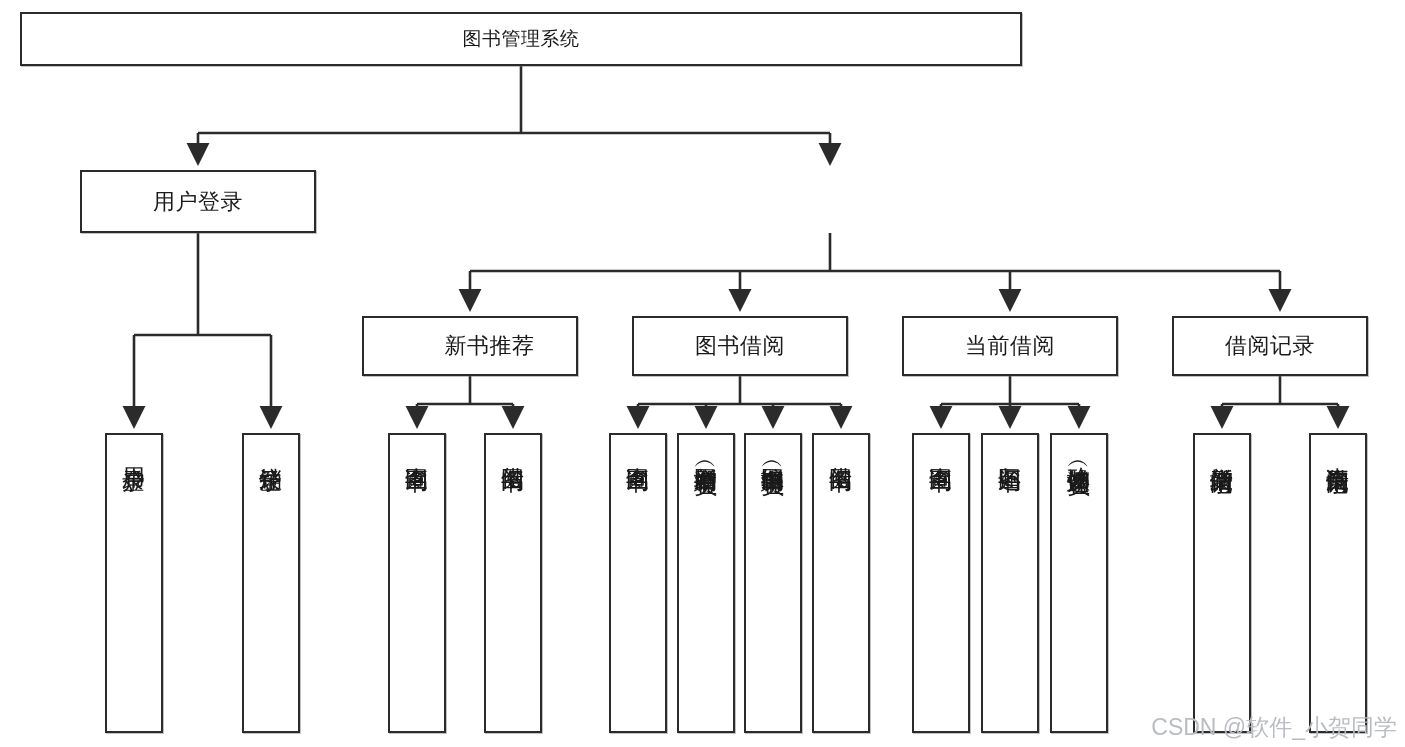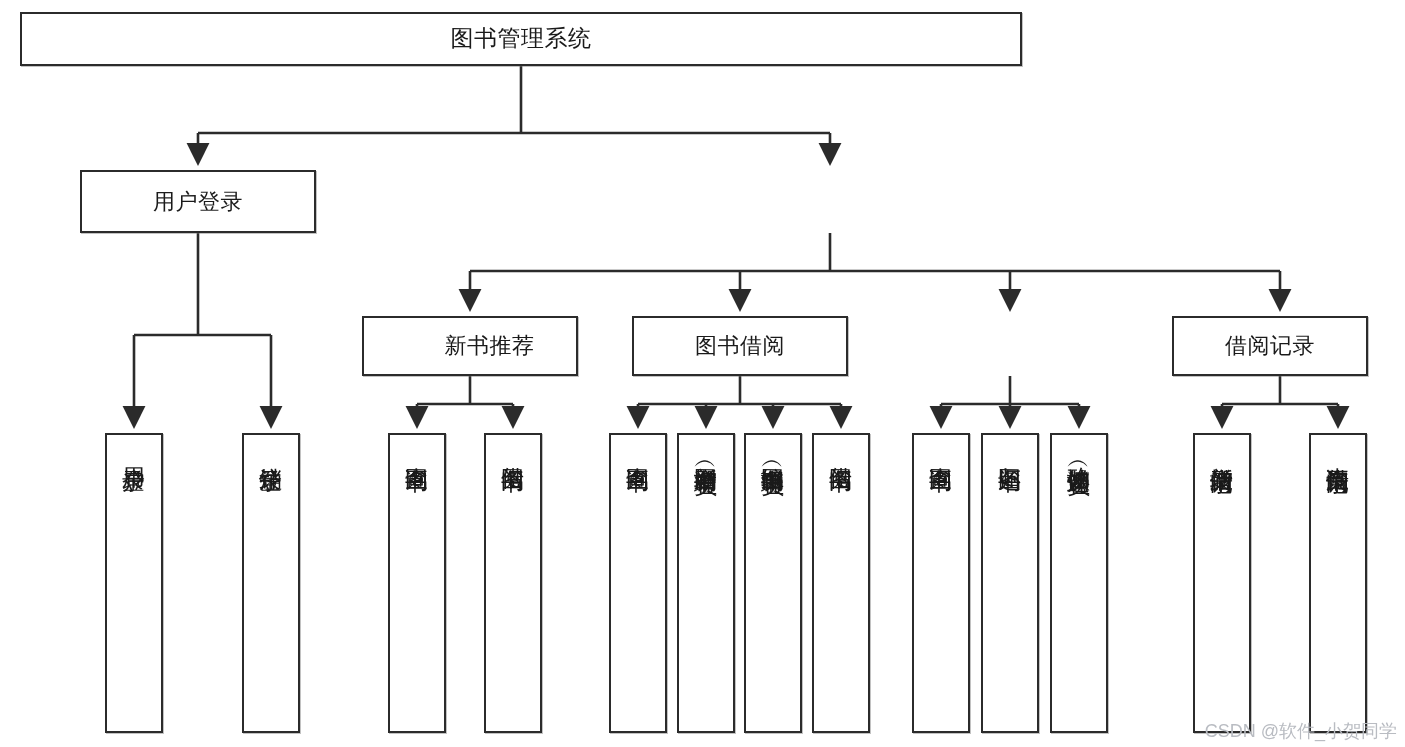--- a/index.html
+++ b/index.html
@@ -41,39 +41,39 @@
     text-align: center;
     line-height: 1.18;
     letter-spacing: 0.5px;
   }
   
   .node.h .label {
     font-size: 22px;
     white-space: nowrap;
   }
   .node.root .label {
-    font-size: 23px;
+    font-size: 19px;
   }
   
   .node.v {
     align-items: flex-start;
     padding-top: 14px;
   }
   .node.v .label {
     writing-mode: vertical-rl;
     text-orientation: upright;
     font-size: 23px;
     line-height: 1.05;
     letter-spacing: 1px;
   }
   .watermark {
     position: absolute;
     right: 8px;
     bottom: 4px;
-    font-size: 18px;
+    font-size: 23px;
     color: #b9bcc2;
     white-space: nowrap;
     font-family: "Liberation Sans", "DejaVu Sans", sans-serif;
   }
 </style>
 </head>
 <body>
 
 <div id="canvas">
 
@@ -134,20 +134,23 @@
   <div class="node h" style="left:80px; top:170px; width:236px; height:63px;">
     <span class="label">用户登录</span>
   </div>
 
   <div class="node h" style="left:362px; top:316px; width:216px; height:60px;padding-left:39px;">
     <span class="label">新书推荐</span>
   </div>
   <div class="node h" style="left:632px; top:316px; width:216px; height:60px;">
     <span class="label">图书借阅</span>
   </div>
+  <div class="node h" style="left:902px; top:316px; width:216px; height:60px;">
+    <span class="label">当前借阅</span>
+  </div>
   <div class="node h" style="left:1172px; top:316px; width:196px; height:60px;">
     <span class="label">借阅记录</span>
   </div>
 
   <div class="node v" style="left:105px; top:433px; width:58px; height:300px;">
     <span class="label">用户登录</span>
   </div>
   <div class="node v" style="left:242px; top:433px; width:58px; height:300px;">
     <span class="label">注销登录</span>
   </div>

